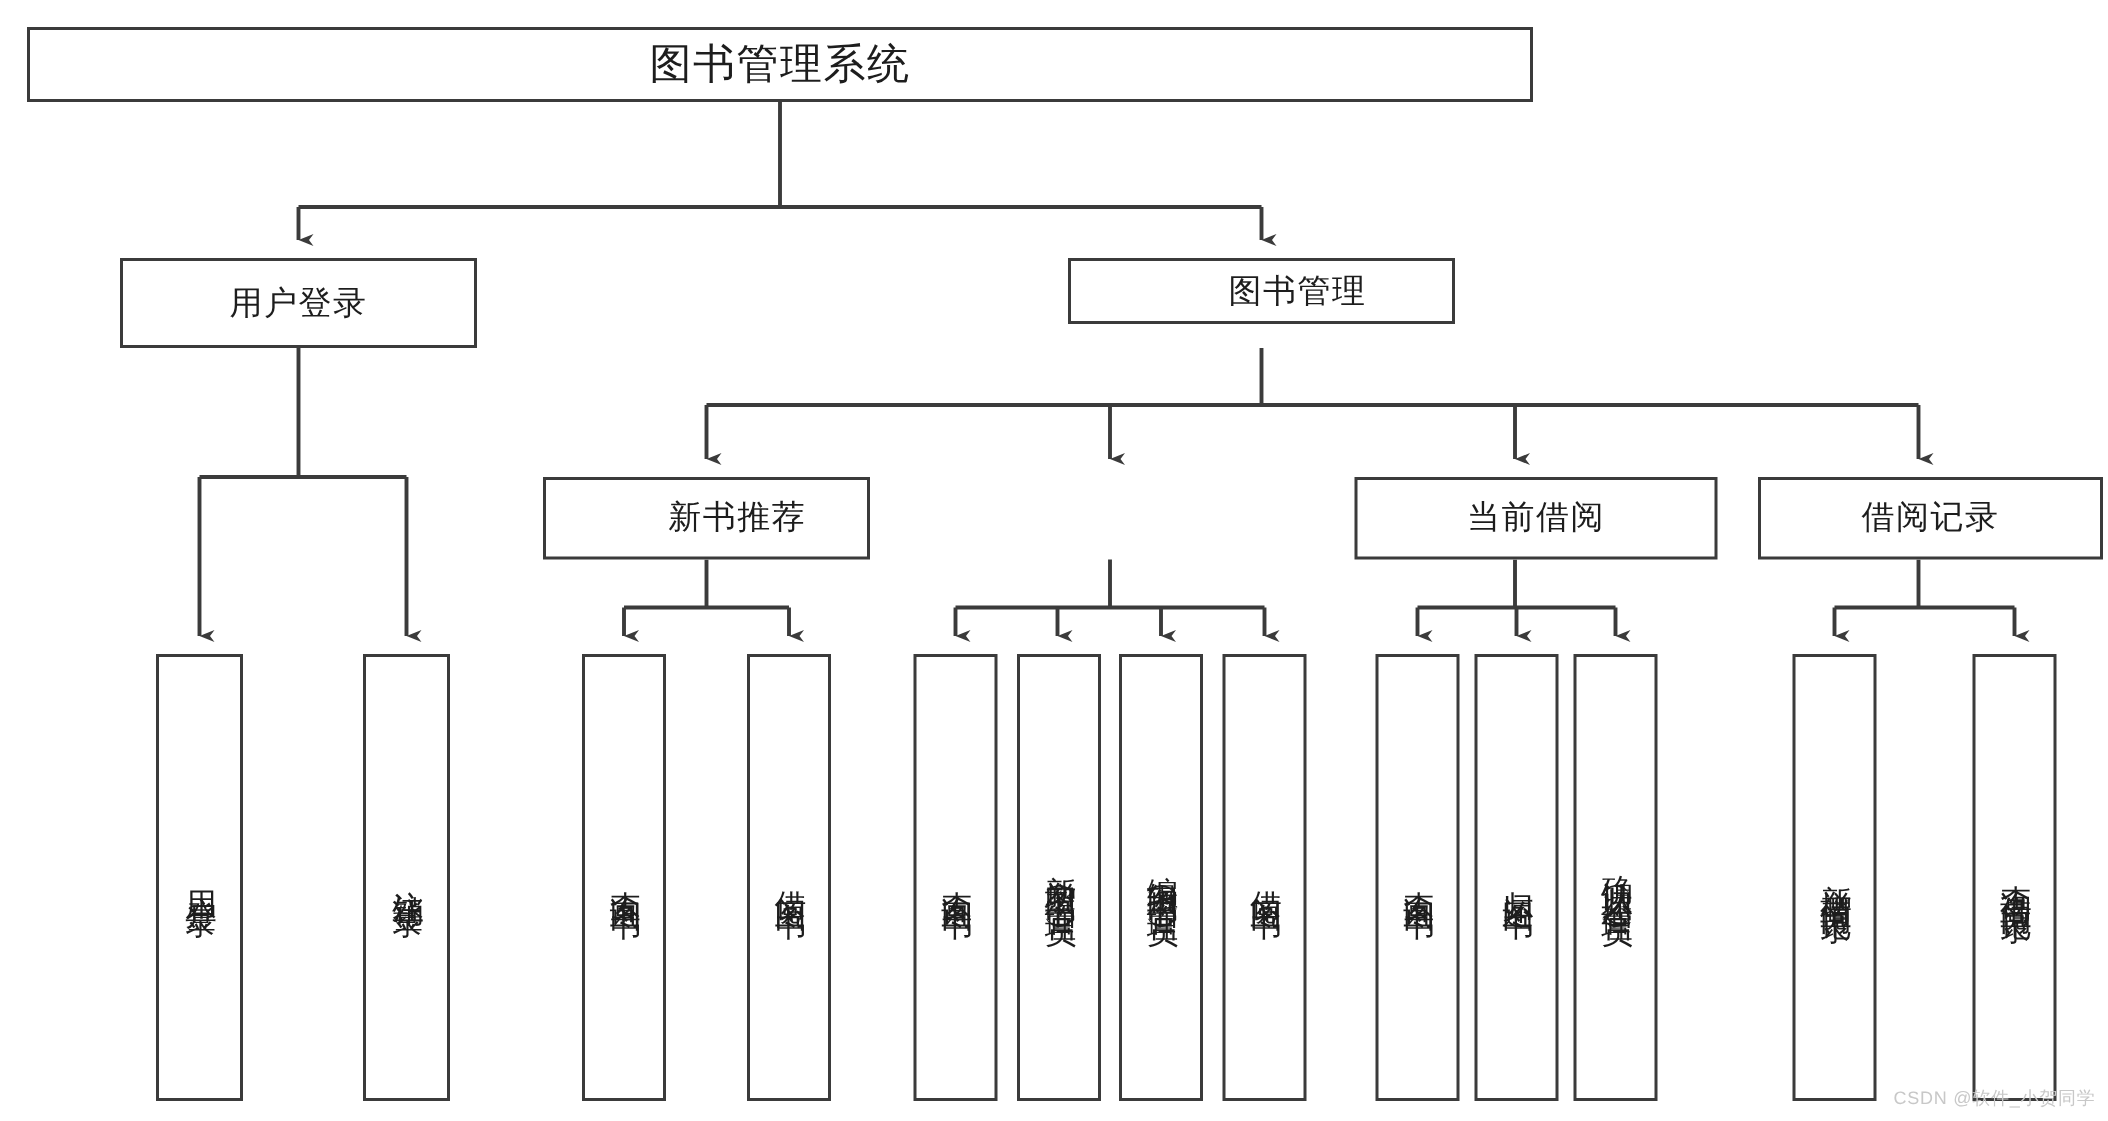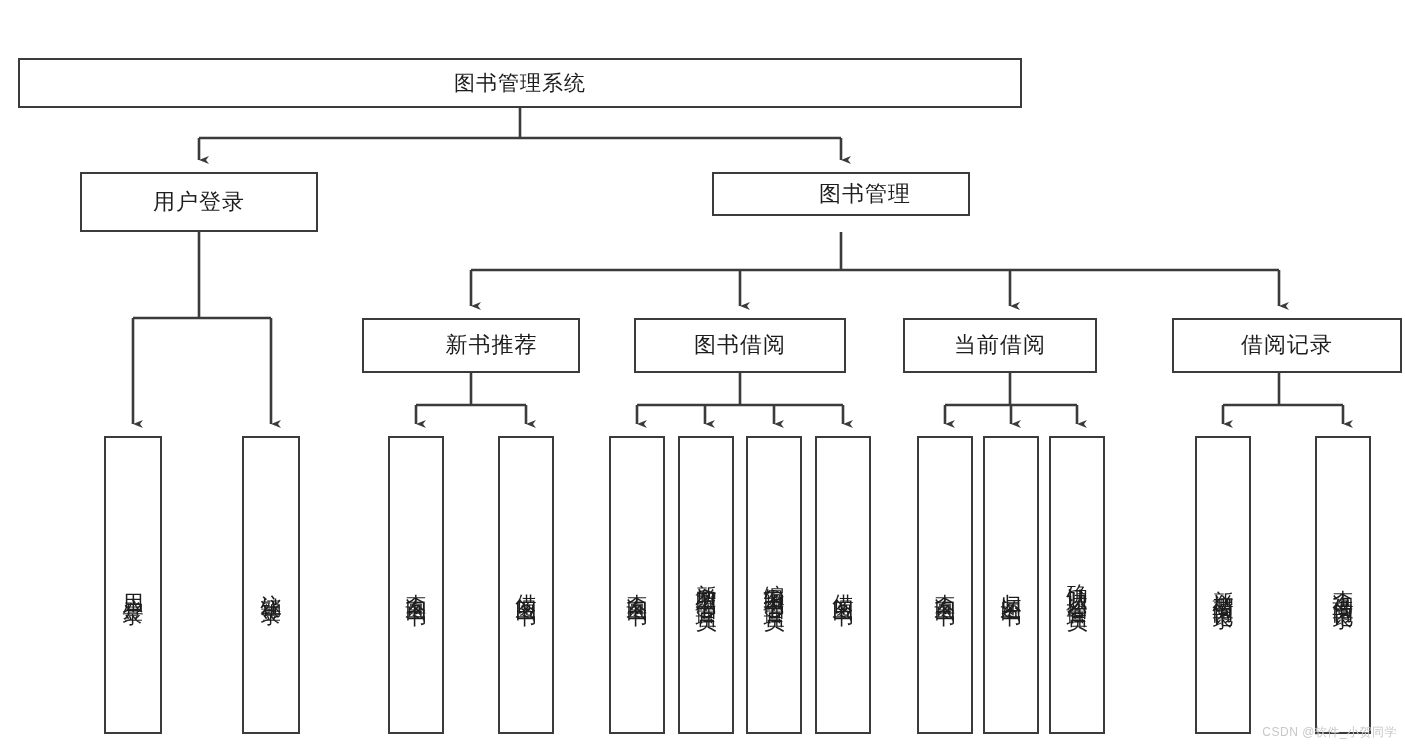--- a/index.html
+++ b/index.html
@@ -35,22 +35,21 @@
     justify-content: center;
     color: #1d1d1d;
     text-align: center;
   }
   .node.horiz {
     font-size: 22px;
     letter-spacing: 1px;
     line-height: 1.2;
   }
   .node.root {
-    font-size: 21px;
-    margin-top: 40px;
+    font-size: 28px;
   }
   .node.vert {
     writing-mode: vertical-rl;
     text-orientation: upright;
     font-size: 21px;
     letter-spacing: 4px;
     line-height: 1.15;
     padding: 2px 0;
   }
   .node.vert .vlabel {
@@ -131,24 +130,21 @@
   <div class="node horiz" style="left:80px; top:172px; width:238px; height:60px;">
     <span>用户登录</span>
   </div>
   <div class="node horiz" style="left:712px; top:172px; width:258px; height:44px;padding-left:48px;">
     <span>图书管理</span>
   </div>
 
   <div class="node horiz" style="left:362px; top:318px; width:218px; height:55px;padding-left:41px;">
     <span>新书推荐</span>
   </div>
-  <div class="node horiz" style="left:634px; top:318px; width:212px; height:55px;">
-    <span>图书借阅</span>
-  </div>
-  <div class="node horiz" style="left:903px; top:318px; width:194px; height:55px;">
+  <div class="node horiz" style="left:903px; top:318px; width:242px; height:55px;">
     <span>当前借阅</span>
   </div>
   <div class="node horiz" style="left:1172px; top:318px; width:230px; height:55px;">
     <span>借阅记录</span>
   </div>
 
   <div class="node vert" style="left:104px; top:436px; width:58px; height:298px;">
     <span class="vlabel">用户登录</span>
   </div>
   <div class="node vert" style="left:242px; top:436px; width:58px; height:298px;">

